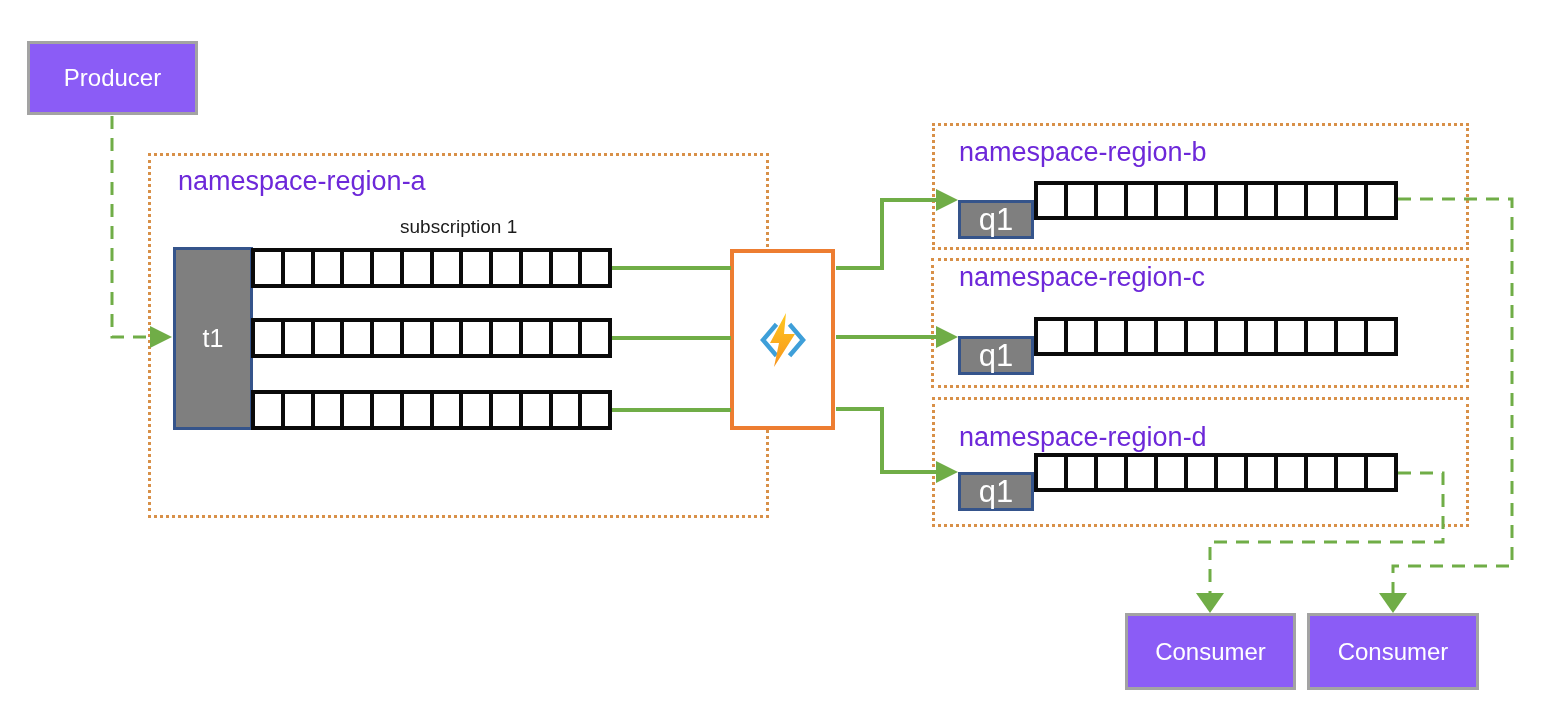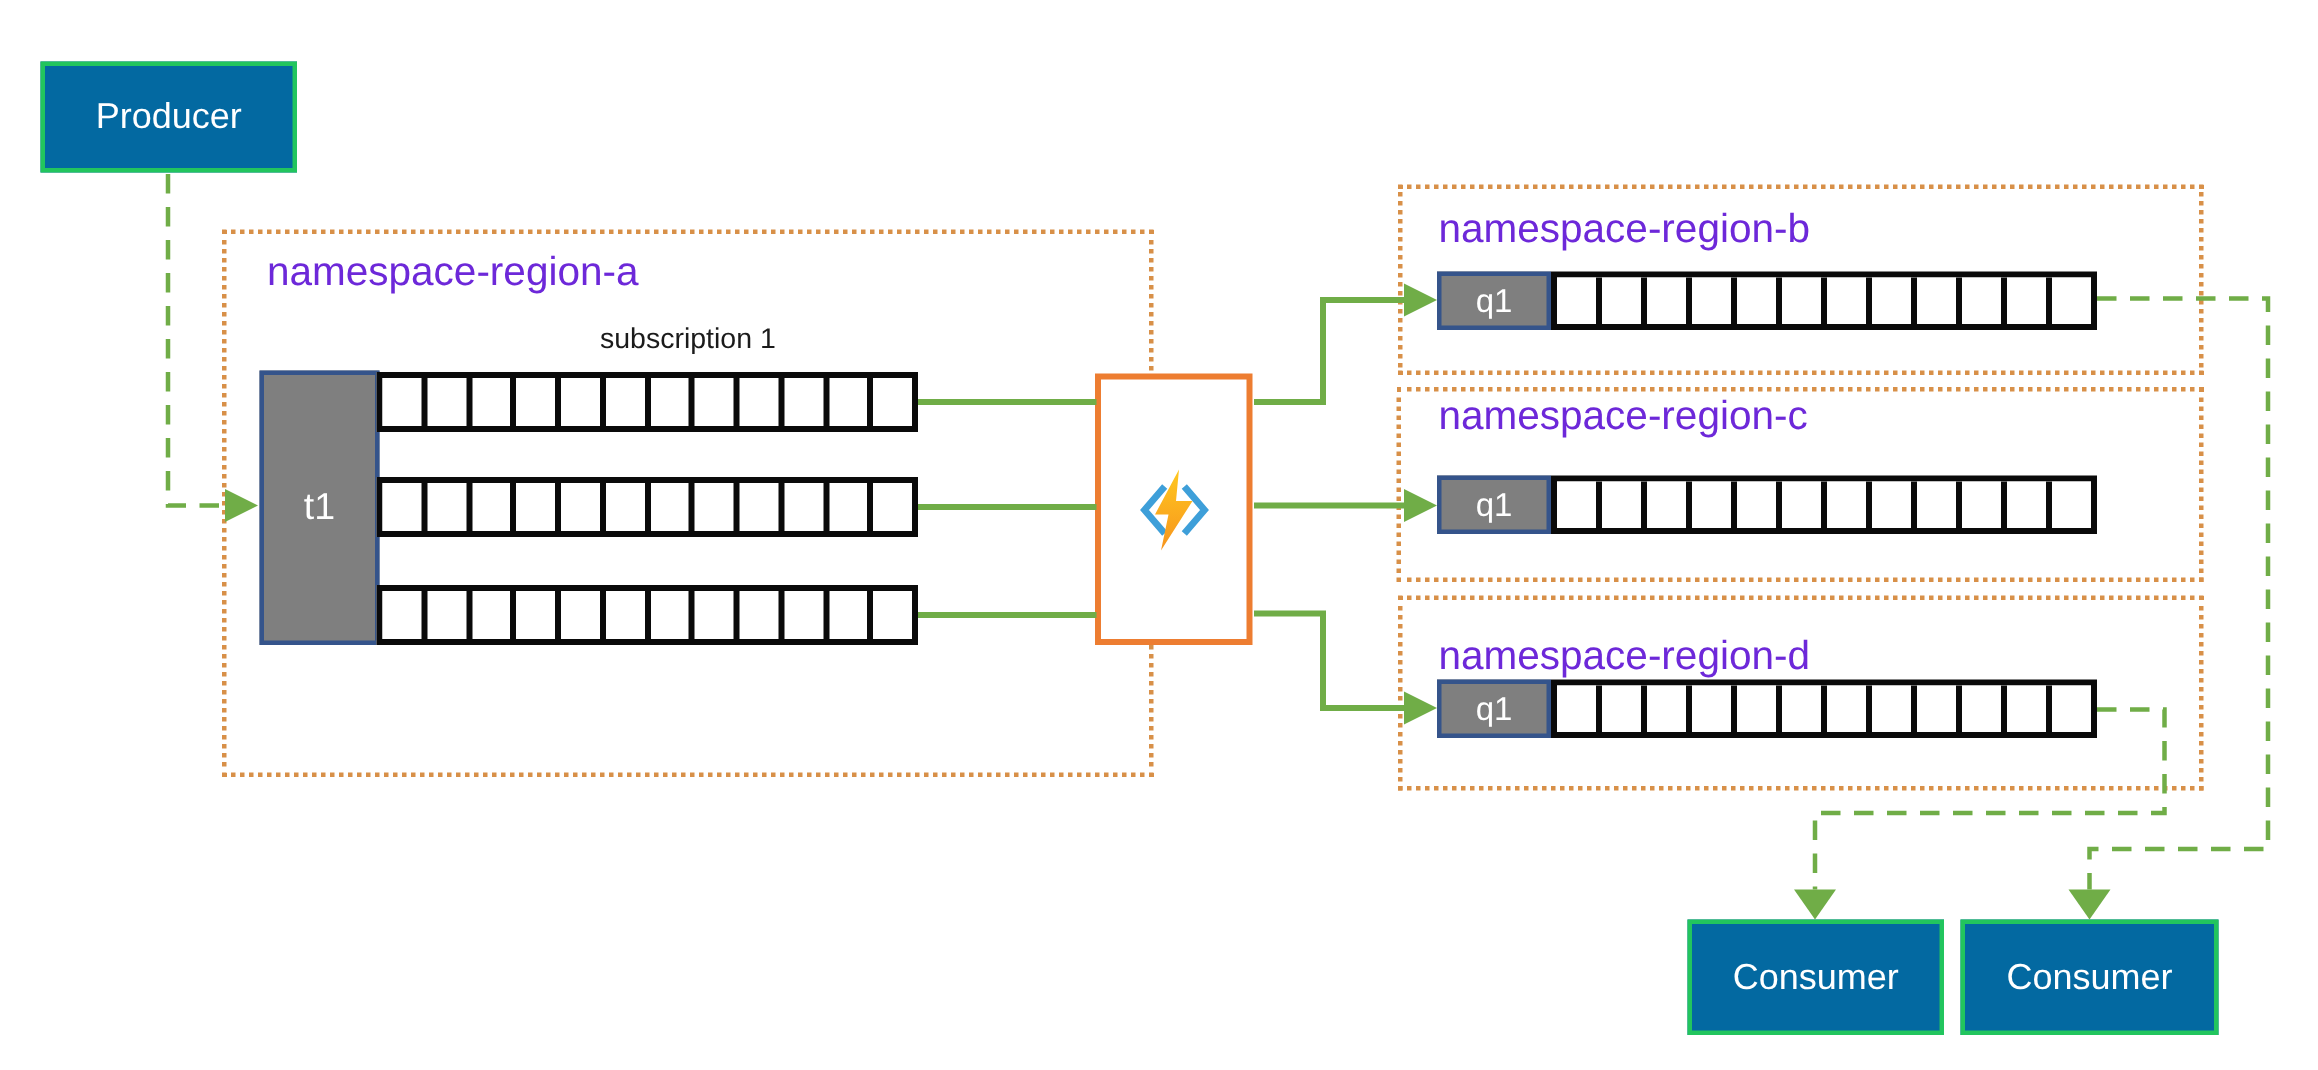--- a/index.html
+++ b/index.html
@@ -1,21 +1,21 @@
 <!DOCTYPE html>
 <html><head>
 <meta charset="utf-8">
 <style>
   html,body{margin:0;padding:0;background:#ffffff;}
   #canvas{
     position:relative;width:1545px;height:713px;background:#ffffff;
     font-family:"Liberation Sans", sans-serif;overflow:hidden;
   }
   .bluebox{
-    position:absolute;background:#0369a1;border:3px solid #22c55e;
+    position:absolute;background:#8b5cf6;border:3px solid #a3a3a3;
     display:flex;align-items:center;justify-content:center;
     color:#ffffff;font-size:24px;box-sizing:border-box;
   }
   .dotted{
     position:absolute;border:3px dotted #D89048;box-sizing:border-box;background:transparent;
   }
   .region-title{
     position:absolute;font-size:27px;color:#6d28d9;white-space:nowrap;
   }
   .graybox{
@@ -40,21 +40,21 @@
   }
   #connectors{position:absolute;left:0;top:0;z-index:10;pointer-events:none;}
   #producer{left:27px;top:41px;width:171px;height:74px;}
   #consumer-1{left:1125px;top:613px;width:171px;height:77px;}
   #consumer-2{left:1307px;top:613px;width:172px;height:77px;}
   #region-a{left:148px;top:153px;width:621px;height:365px;}
   #region-b{left:932px;top:123px;width:537px;height:127px;}
   #region-c{left:931px;top:258px;width:538px;height:130px;}
   #region-d{left:932px;top:397px;width:537px;height:130px;}
   #topic-t1{left:173px;top:247px;width:80px;height:183px;font-size:25px;}
-  .qlabel{font-size:22px;}
+  .qlabel{font-size:31px;margin-top:19px;}
 </style>
 </head>
 <body>
 
 <div id="canvas">
 
   <div class="dotted" id="region-a">
     <div class="region-title" style="left:27px;top:10px;">namespace-region-a</div>
   </div>
 

